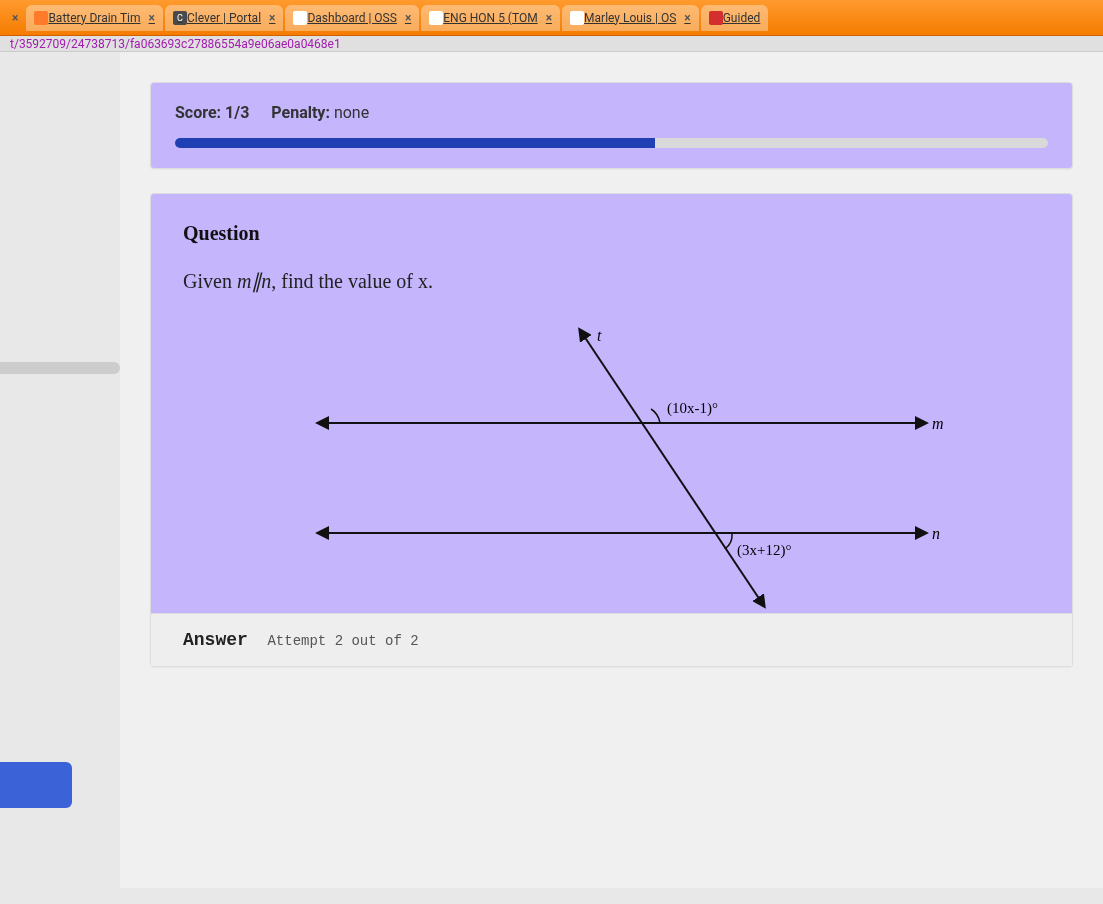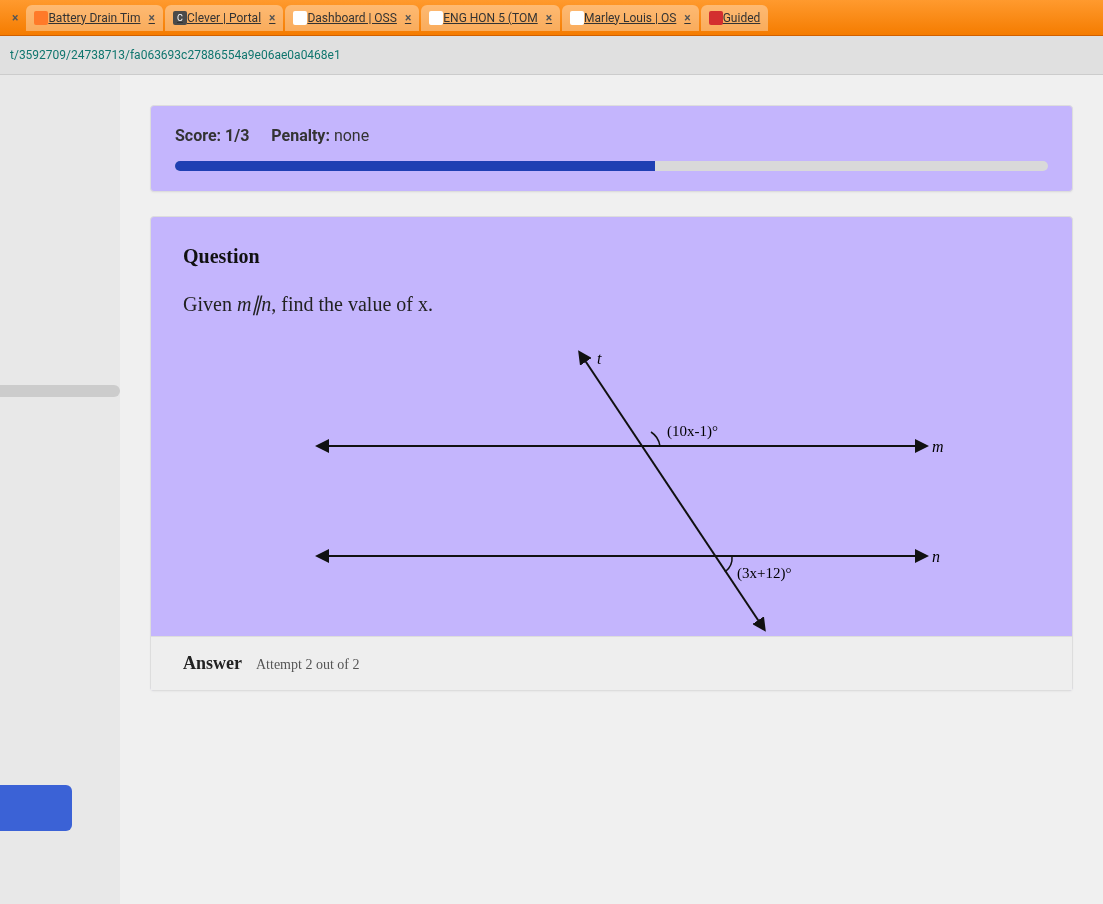--- a/index.html
+++ b/index.html
@@ -30,26 +30,26 @@
     white-space: nowrap;
     overflow: hidden;
     text-decoration: underline;
   }
   .tab .close { margin-left: 8px; color:#555; font-weight:bold; cursor:pointer;}
   .tab-strip .lead-close {
     padding: 4px 8px; color:#555; font-weight:bold; cursor:pointer;
   }
   .addr-bar {
     background: #e0e0e0;
-    height: 39px;
+    height: 16px;
     display: flex;
     align-items: center;
     padding: 0 10px;
     font-size: 12px;
-    color: #0f766e;
+    color: #a21caf;
     border-bottom: 1px solid #ccc;
   }
   .content-wrap {
     display: flex;
     height: calc(100% - 68px);
   }
   .left-gutter {
     width: 120px;
     background: #e8e8e8;
     flex-shrink: 0;
@@ -122,21 +122,21 @@
     width: 100%;
     height: 300px;
     display:flex;
     justify-content:center;
   }
   .answer-strip {
     background: #eeeeee;
     border-top: 1px solid #ddd;
     margin: 0 -32px;
     padding: 16px 32px;
-    font-family: Liberation Serif, serif;
+    font-family: Liberation Mono, monospace;
   }
   .answer-strip .ans-label { font-weight:700; font-size:18px; color:#222; }
   .answer-strip .attempt { font-size:14px; color:#555; margin-left:10px;}
   svg text { font-family: Georgia, serif; }
   .favicon-sq { display:inline-block; width:14px;height:14px;border-radius:2px;}
 </style>
 </head>
 <body>
 
 <div class="tab-strip">

